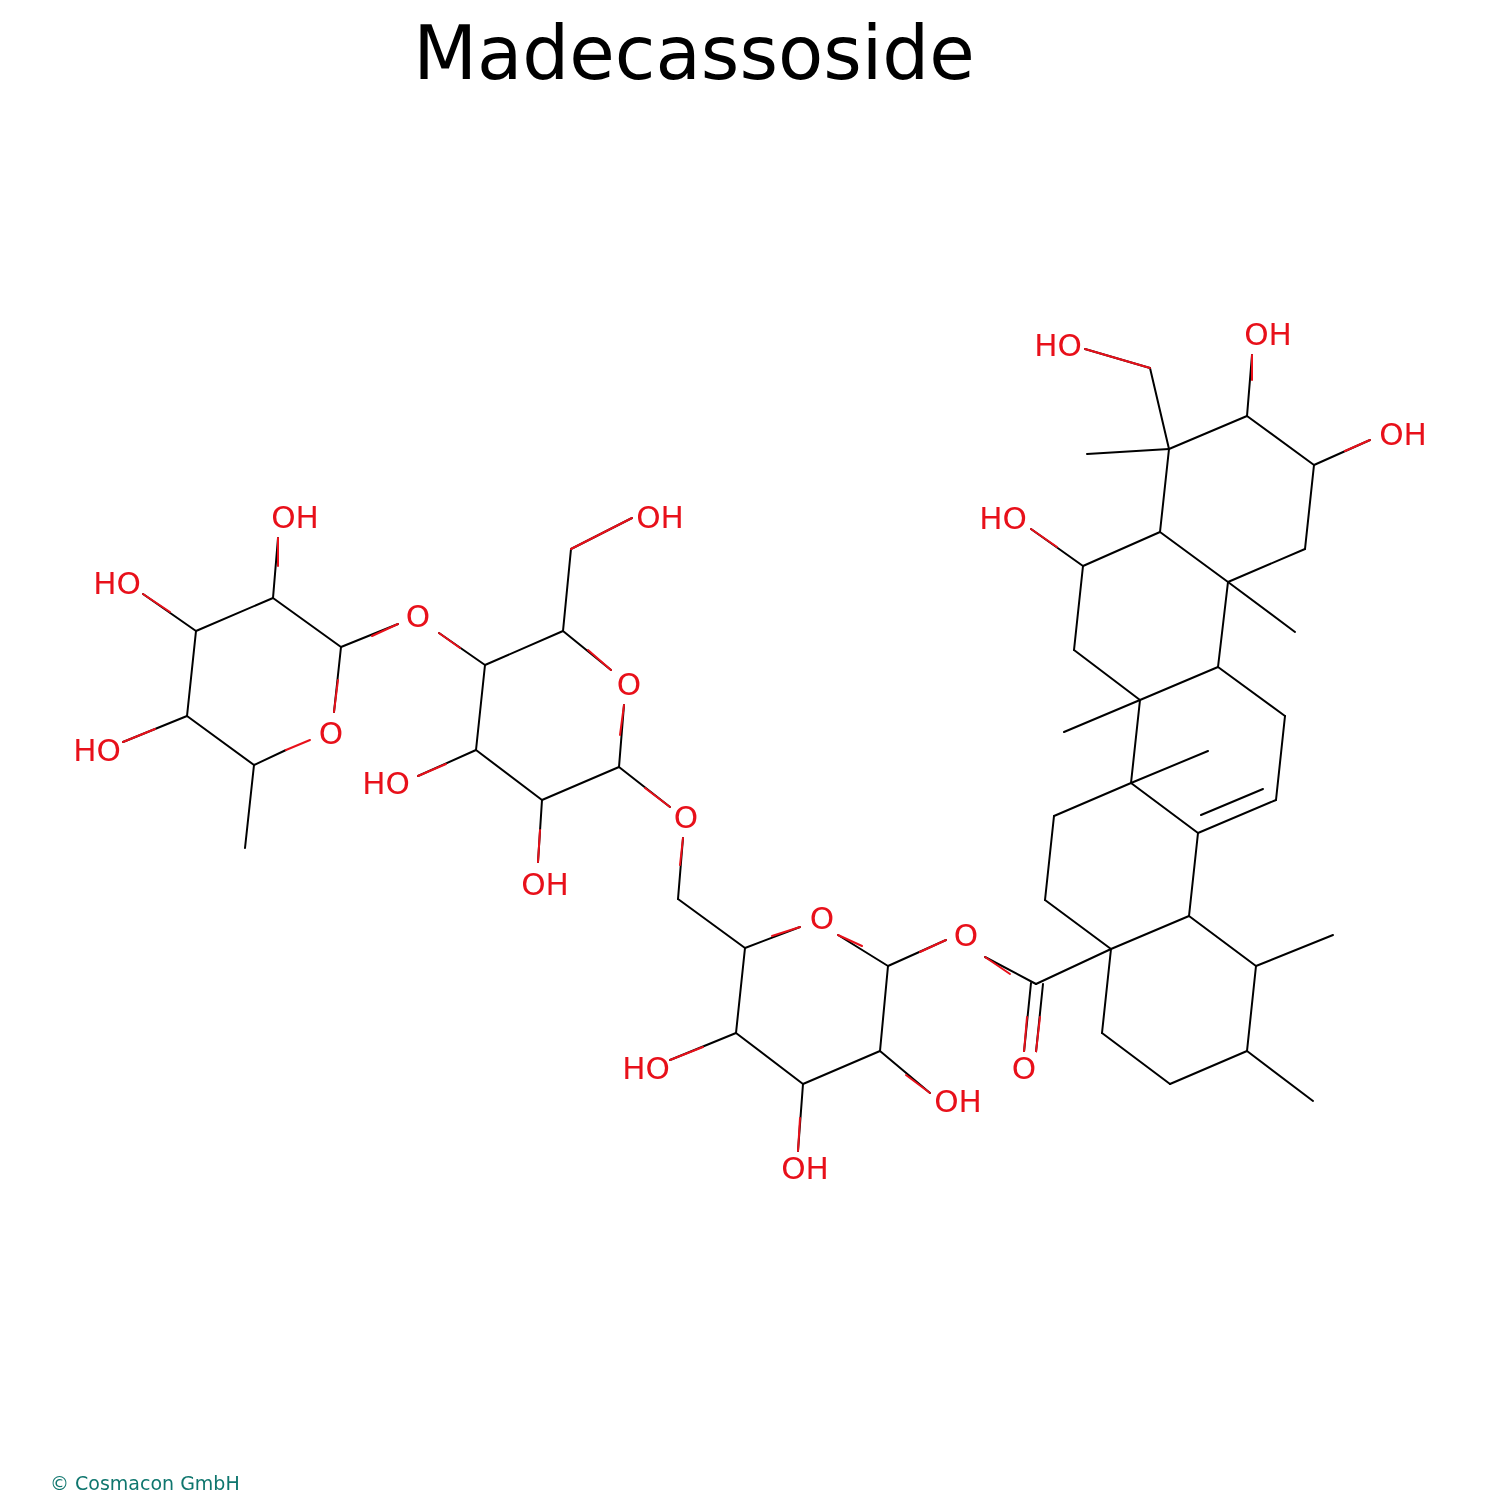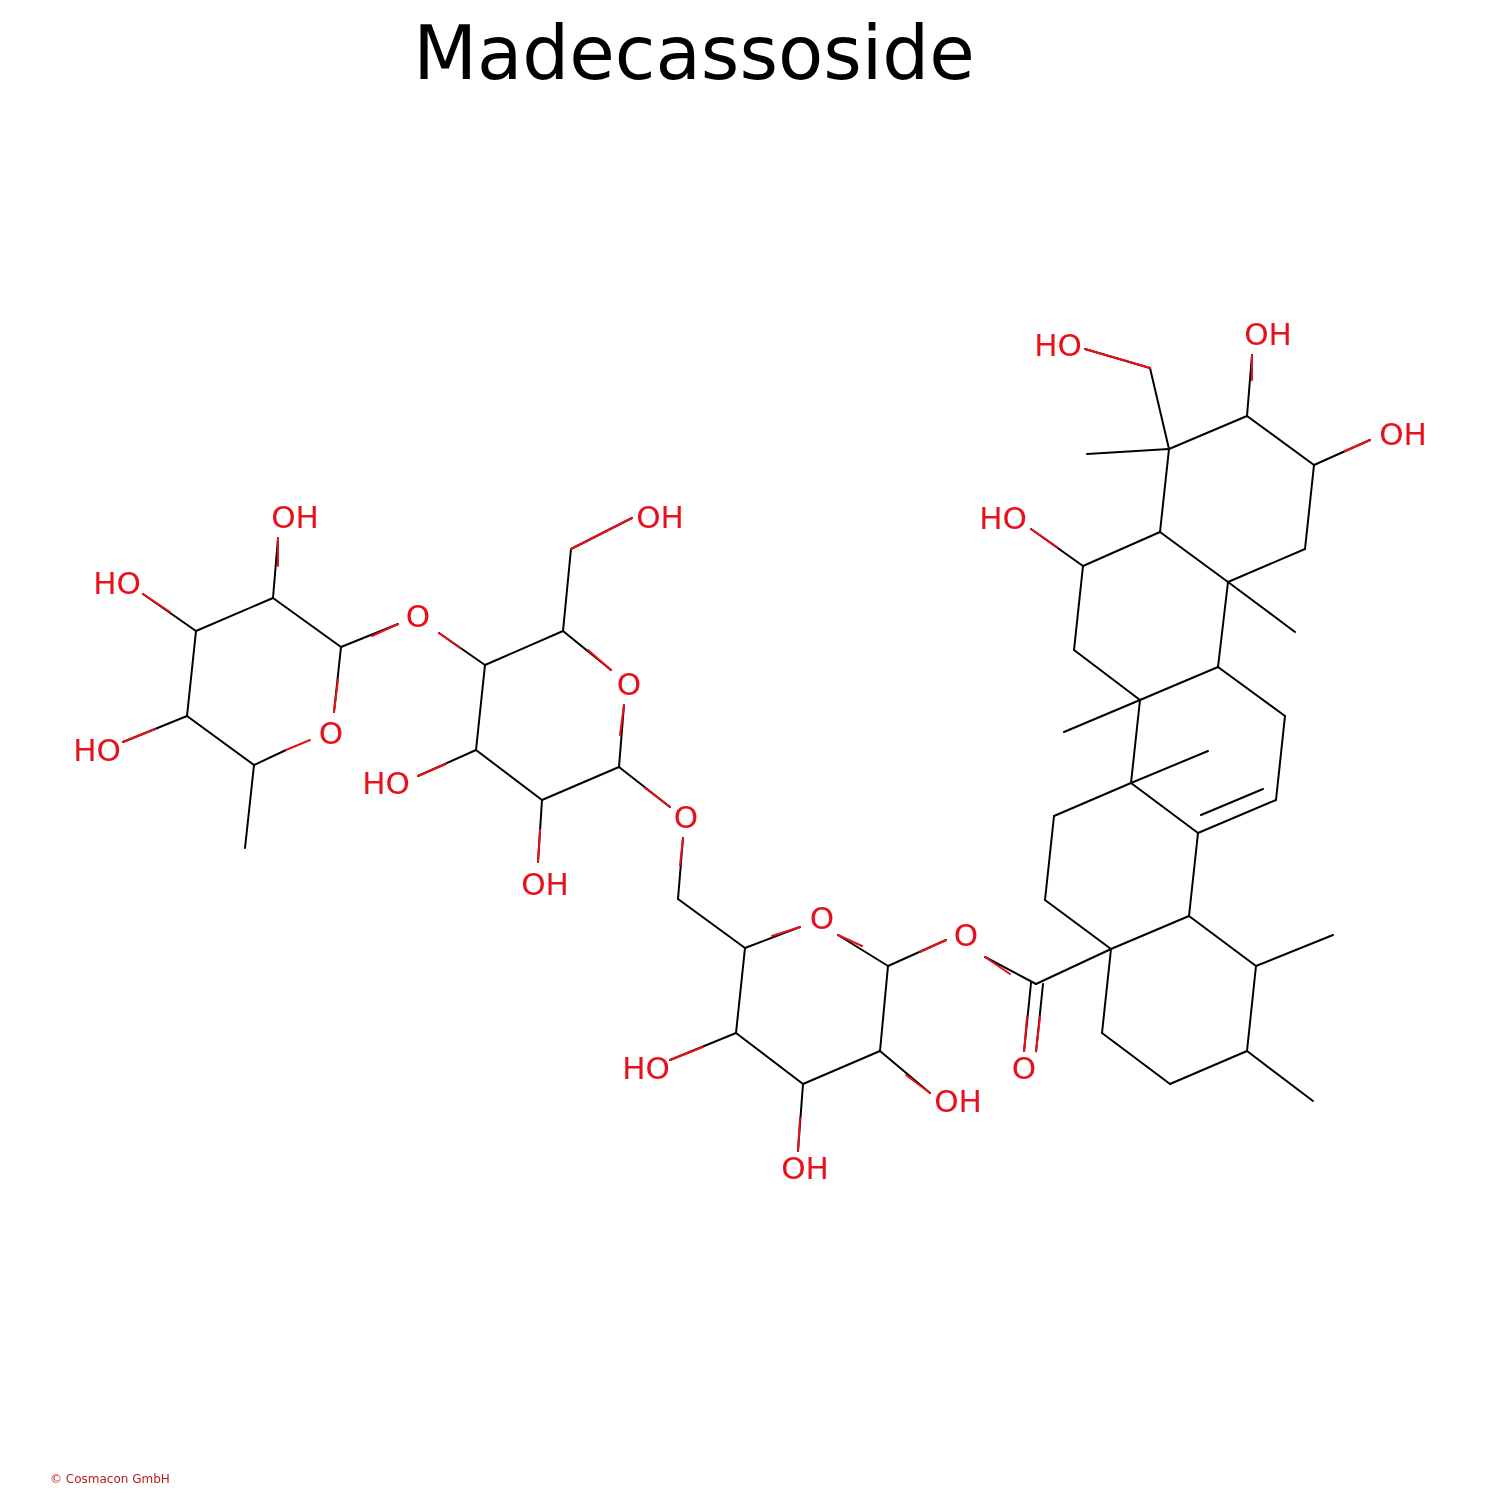--- a/index.html
+++ b/index.html
@@ -1,18 +1,18 @@
 <!DOCTYPE html>
 <html><head>
 <meta charset="utf-8">
 <style>
   html, body { margin: 0; padding: 0; background: #ffffff; }
   body { width: 1500px; height: 1500px; position: relative; overflow: hidden; font-family: "DejaVu Sans", sans-serif; }
   #title { position: absolute; left: 0; top: 10px; width: 1388px; text-align: center; font-size: 74px; color: #000; font-family: "DejaVu Sans", sans-serif; }
-  #copyright { position: absolute; left: 50px; top: 1472px; font-size: 12px; color: #b91c1c; font-family: "DejaVu Sans", sans-serif; }
+  #copyright { position: absolute; left: 50px; top: 1472px; font-size: 19px; color: #0f766e; font-family: "DejaVu Sans", sans-serif; }
   #mol { position: absolute; left: 0; top: 0; }
   .lbl { font-family: "DejaVu Sans", sans-serif; font-size: 31px; fill: #e8101a; }
 </style>
 </head>
 <body>
 
 <div id="title">Madecassoside</div>
 
 <svg id="mol" width="1500" height="1500" viewBox="0 0 1500 1500">
   <g id="bonds" stroke="#000" stroke-width="2" stroke-linecap="round">

